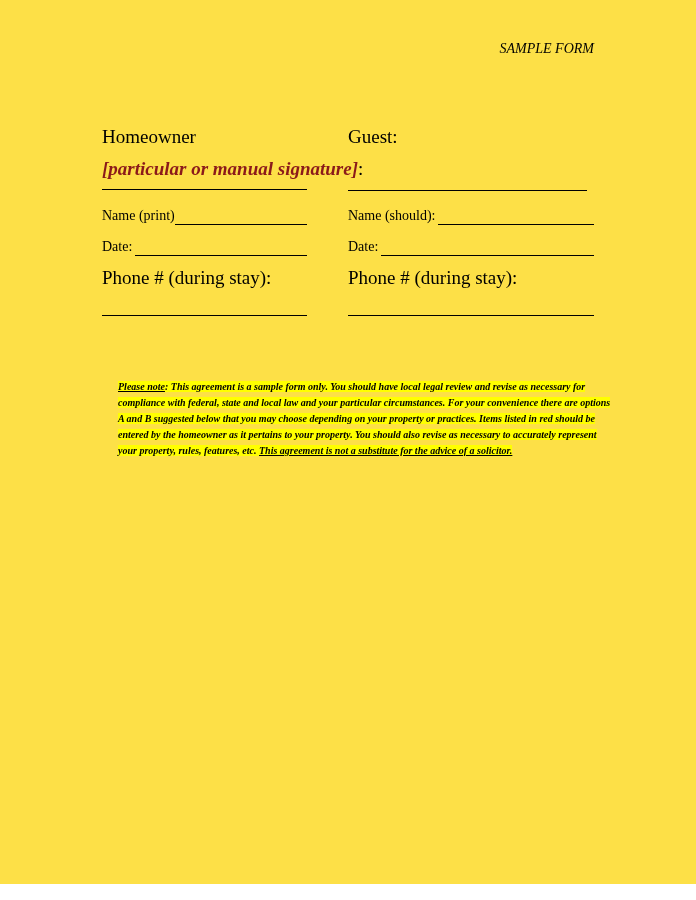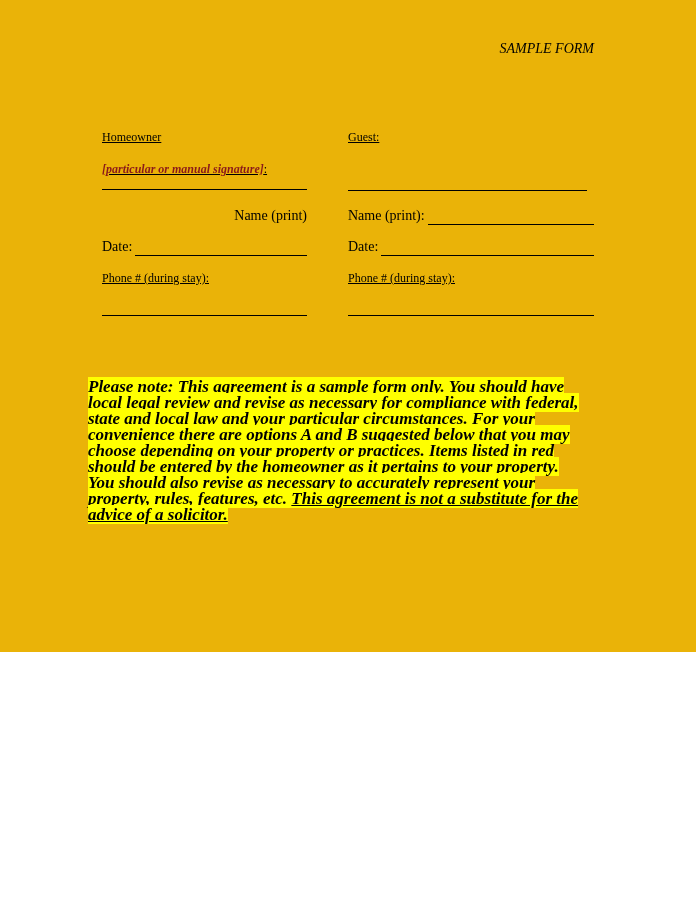--- a/index.html
+++ b/index.html
@@ -11,46 +11,45 @@
       width: 696px;
       height: 900px;
       position: relative;
       font-family: "Liberation Serif", "DejaVu Serif", serif;
       color: #000000;
       overflow: hidden;
     }
     .page {
       position: absolute;
       left: 0; top: 0;
-      width: 696px; height: 652px;
-      background: #eab308;
+      width: 696px; height: 884px;
+      background: #fde047;
     }
     .header-label {
       position: absolute;
       right: 102px;
       top: 40px;
       font-size: 14px;
       font-style: italic;
       line-height: 18px;
     }
     .intro {
       position: absolute;
       left: 102px;
       width: 494px;
       top: 82px;
       font-size: 14px;
       line-height: 17px;
       text-align: center;
     }
     .col-label {
       position: absolute;
-      font-size: 12px;
+      font-size: 19px;
       line-height: 18px;
       white-space: nowrap;
-      text-decoration: underline;
     }
     .sig-note {
       color: #8b1a1a;
       font-style: italic;
       font-weight: bold;
     }
     .line {
       position: absolute;
       height: 0;
       border-top: 1px solid #000000;
@@ -65,24 +64,24 @@
     }
     .field-row .blank {
       flex: 1;
       border-bottom: 1px solid #000000;
       height: 14px;
       margin-left: 3px;
     }
     .field-row .blank.tight { margin-left: 0; }
     .note {
       position: absolute;
-      left: 88px;
+      left: 118px;
       width: 494px;
       top: 379px;
-      font-size: 17px;
+      font-size: 10px;
       line-height: 16px;
       font-weight: bold;
       font-style: italic;
     }
     .note .hl {
       background: #ffff00;
       -webkit-box-decoration-break: clone;
       box-decoration-break: clone;
     }
     .u { text-decoration: underline; }
@@ -95,38 +94,38 @@
   <div class="header-label">SAMPLE FORM</div>
 
 
   <div class="col-label" style="left:102px; top:128px;">Homeowner</div>
 
   <div class="col-label" style="left:102px; top:160px;">
     <span class="sig-note">[particular or manual signature]</span><span>:</span>
   </div>
   <div class="line" style="left:102px; top:189px; width:205px;"></div>
 
-  <div class="field-row" style="left:102px; top:207px; width:205px;flex-direction:column;">
+  <div class="field-row" style="left:102px; top:207px; width:205px;">
     <span>Name (print)</span>
     <span class="blank tight"></span>
   </div>
 
   <div class="field-row" style="left:102px; top:238px; width:205px;">
     <span>Date: </span>
     <span class="blank"></span>
   </div>
 
   <div class="col-label" style="left:102px; top:269px;">Phone # (during stay):</div>
   <div class="line" style="left:102px; top:315px; width:205px;"></div>
 
   <div class="col-label" style="left:348px; top:128px;">Guest:</div>
   <div class="line" style="left:348px; top:190px; width:239px;"></div>
 
   <div class="field-row" style="left:348px; top:207px; width:246px;">
-    <span>Name (print): </span>
+    <span>Name (should): </span>
     <span class="blank"></span>
   </div>
 
   <div class="field-row" style="left:348px; top:238px; width:246px;">
     <span>Date: </span>
     <span class="blank"></span>
   </div>
 
   <div class="col-label" style="left:348px; top:269px;">Phone # (during stay):</div>
   <div class="line" style="left:348px; top:315px; width:246px;"></div>

